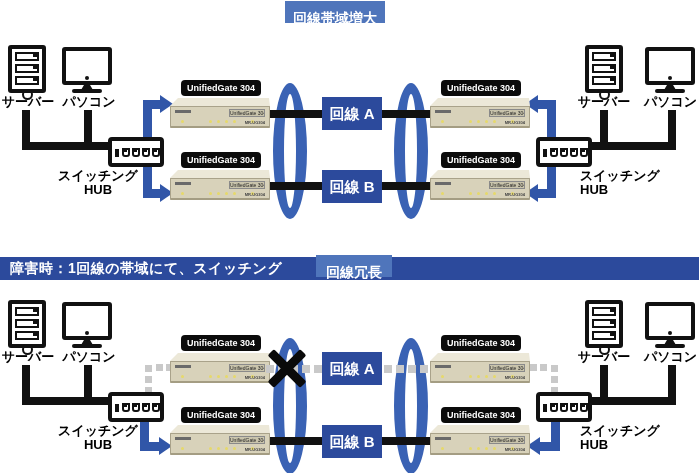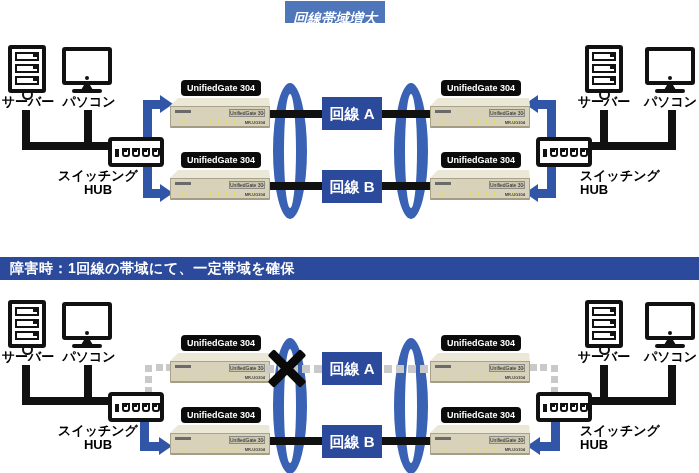--- a/index.html
+++ b/index.html
@@ -5,21 +5,21 @@
   html,body{margin:0;padding:0;background:#fff;}
   #canvas{position:relative;width:699px;height:473px;background:#ffffff;overflow:hidden;
           font-family:"Liberation Sans","DejaVu Sans",sans-serif;}
   .sec{position:absolute;left:0;width:699px;}
 
   
   .hbar{position:absolute;left:0;width:699px;height:23px;background:#2c4a9c;color:#fff;
         font-size:14px;font-weight:bold;line-height:23px;padding-left:10px;box-sizing:border-box;
         letter-spacing:.5px;white-space:nowrap;}
   .hbadge{position:absolute;height:22px;background:#4f75bb;color:#fff;font-weight:bold;
-        font-size:14px;text-align:center;line-height:34px;z-index:5;font-style:italic;}
+        font-size:14px;text-align:center;line-height:34px;z-index:5;}
 
   
   .lbl{position:absolute;font-weight:bold;font-size:13px;color:#000;text-align:center;line-height:14px;white-space:nowrap;}
   .lbl.left{text-align:left;}
 
   
   .hline{position:absolute;height:8px;background:#111;}
   .vline{position:absolute;width:8px;background:#111;}
   .bv{position:absolute;width:9px;background:#3156a8;z-index:2;}
   .bh{position:absolute;height:9px;background:#3156a8;z-index:2;}
@@ -221,22 +221,23 @@
       <div class="pc-screen"></div>
         <div class="pc-stand"></div>
         <div class="pc-base"></div>
     </div>
     <div class="lbl" style="left:576px;top:95px;width:56px">サーバー</div>
     <div class="lbl" style="left:642px;top:95px;width:57px">パソコン</div>
   </div>
 
   <div class="sec" style="top:255px;height:218px">
     <div class="hbar" style="top:2px">
-      <span>障害時：1回線の帯域にて、一定帯域を確保</span>
-    </div>
+      <span>障害時：1回線の帯域にて、スイッチング</span>
+    </div>
+    <div class="hbadge" style="left:316px;top:0;width:76px">回線冗長</div>
 
     <div class="icon-server" style="left:8px;top:45px">
       <div class="srv-slot"></div>
         <div class="srv-slot"></div>
         <div class="srv-slot"></div>
         <div class="srv-dot"></div>
     </div>
     <div class="icon-pc" style="left:62px;top:47px">
       <div class="pc-screen"></div>
         <div class="pc-stand"></div>

